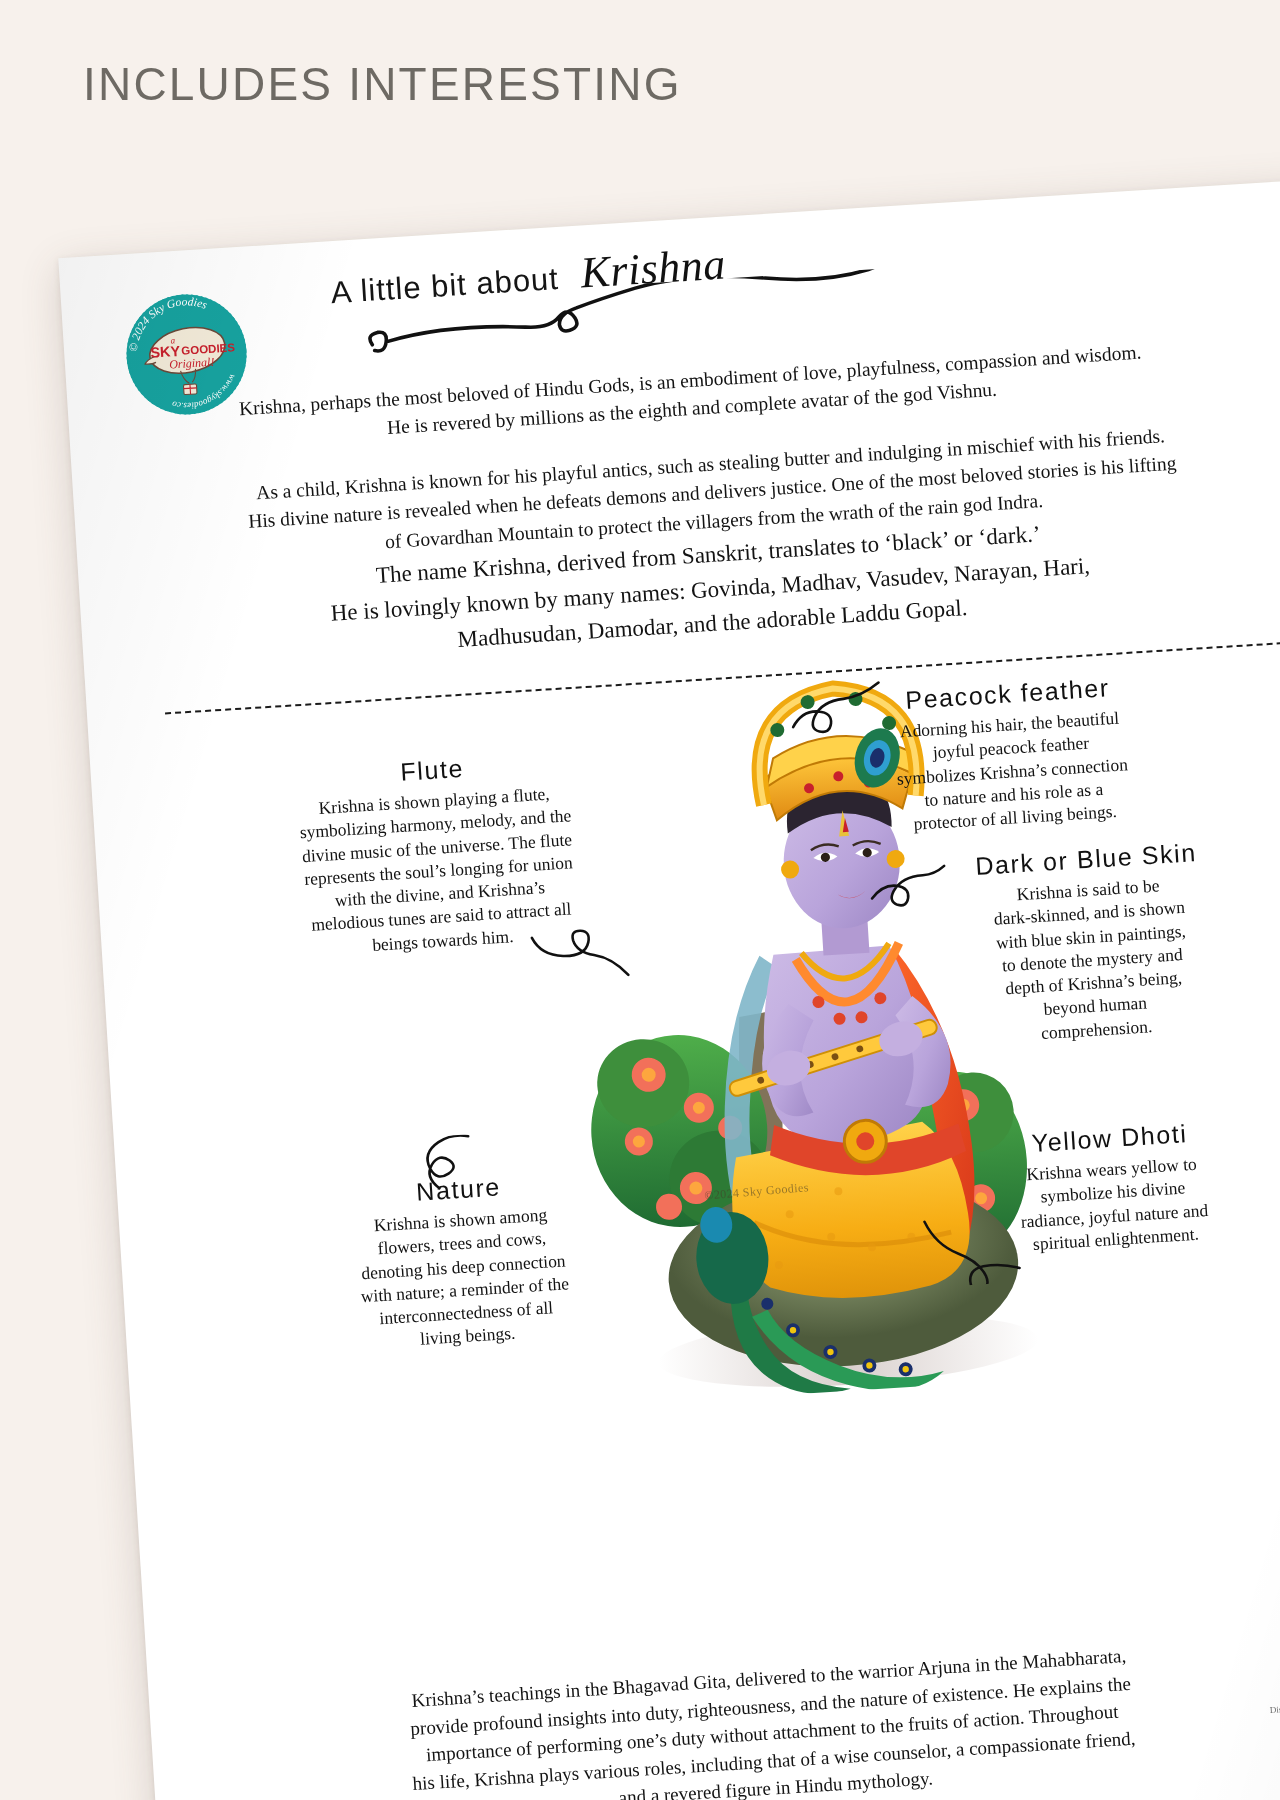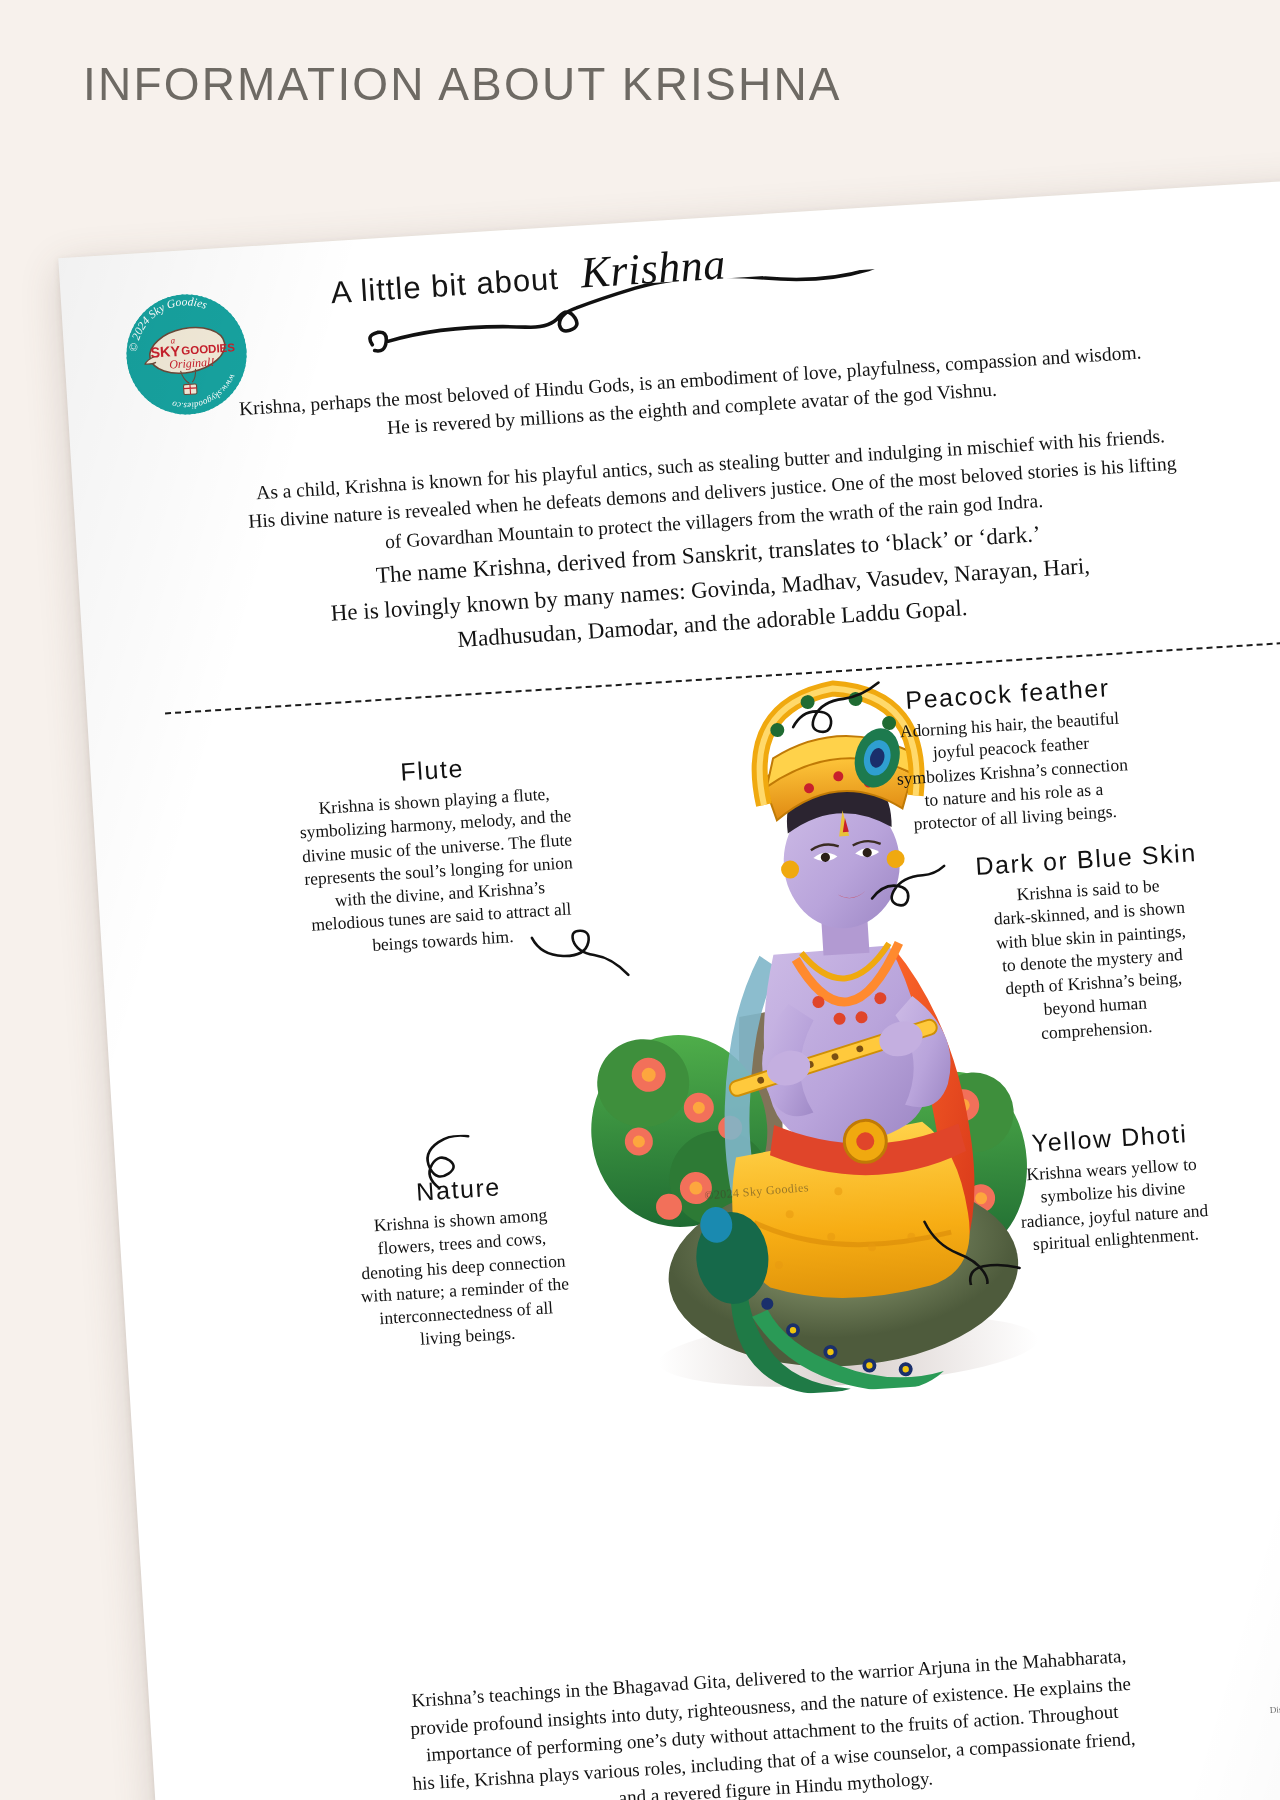--- a/index.html
+++ b/index.html
@@ -111,21 +111,21 @@
   #para-bottom p { margin:0; }
   #disclaimer {
     position:absolute; left:1118px; top:1520px; width:210px;
     font-size:9px; line-height:1.25; color:#6a6a6a; text-align:left;
   }
 </style>
 </head>
 <body>
 
 <div id="headline">
-  <span class="hl-line">INFORMATION ABOUT KRISHNA</span>
+  <span class="hl-line">INCLUDES INTERESTING</span>
 </div>
 
 <div id="sheet-wrap">
   <div id="sheet"></div>
 
   <div id="logo">
     <svg class="badge-circle" viewBox="0 0 124 124">
       <g>
         <circle cx="62" cy="62" r="60" fill="#17a3a0"></circle>
         <g stroke="#17a3a0" stroke-width="4">

